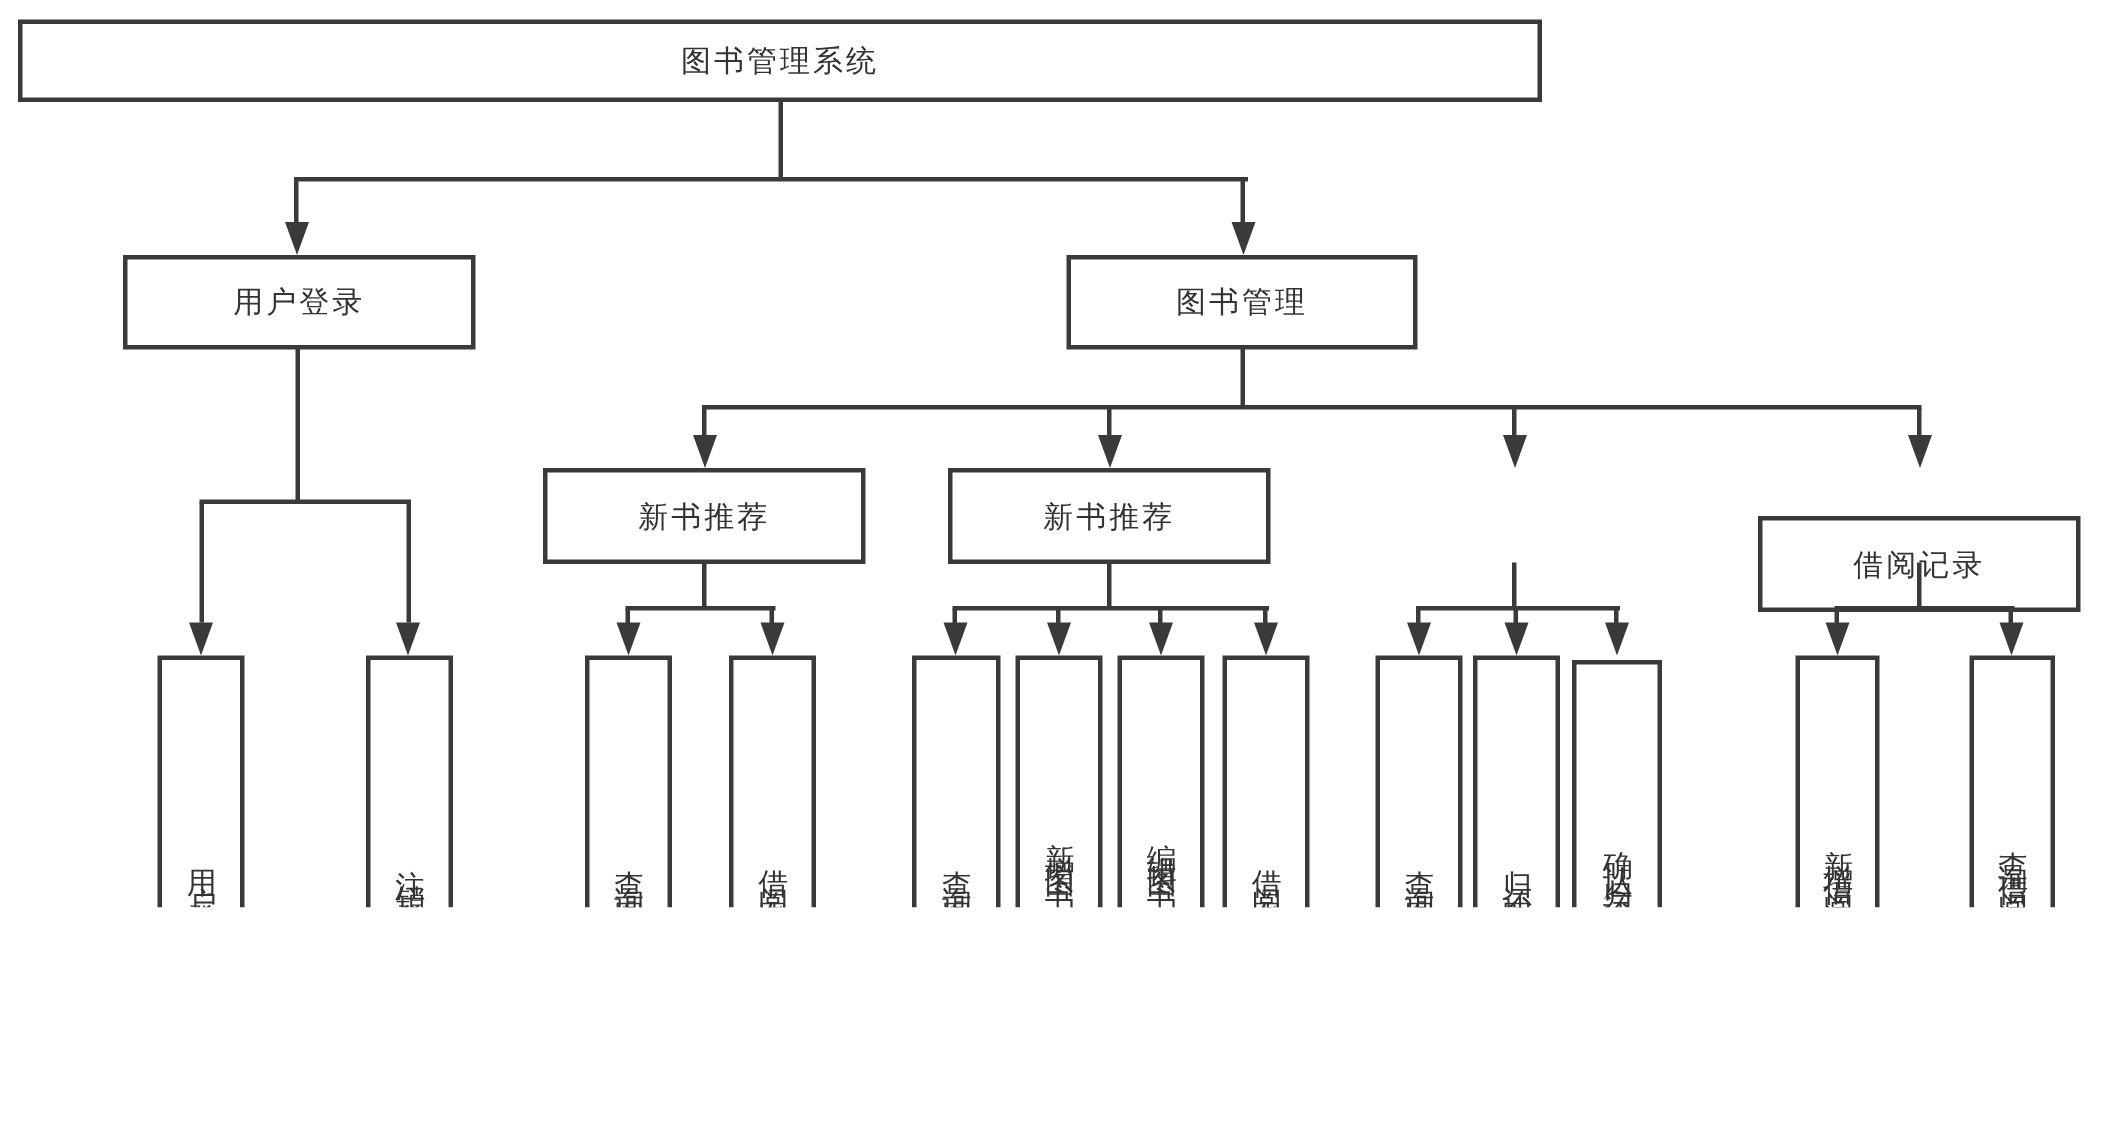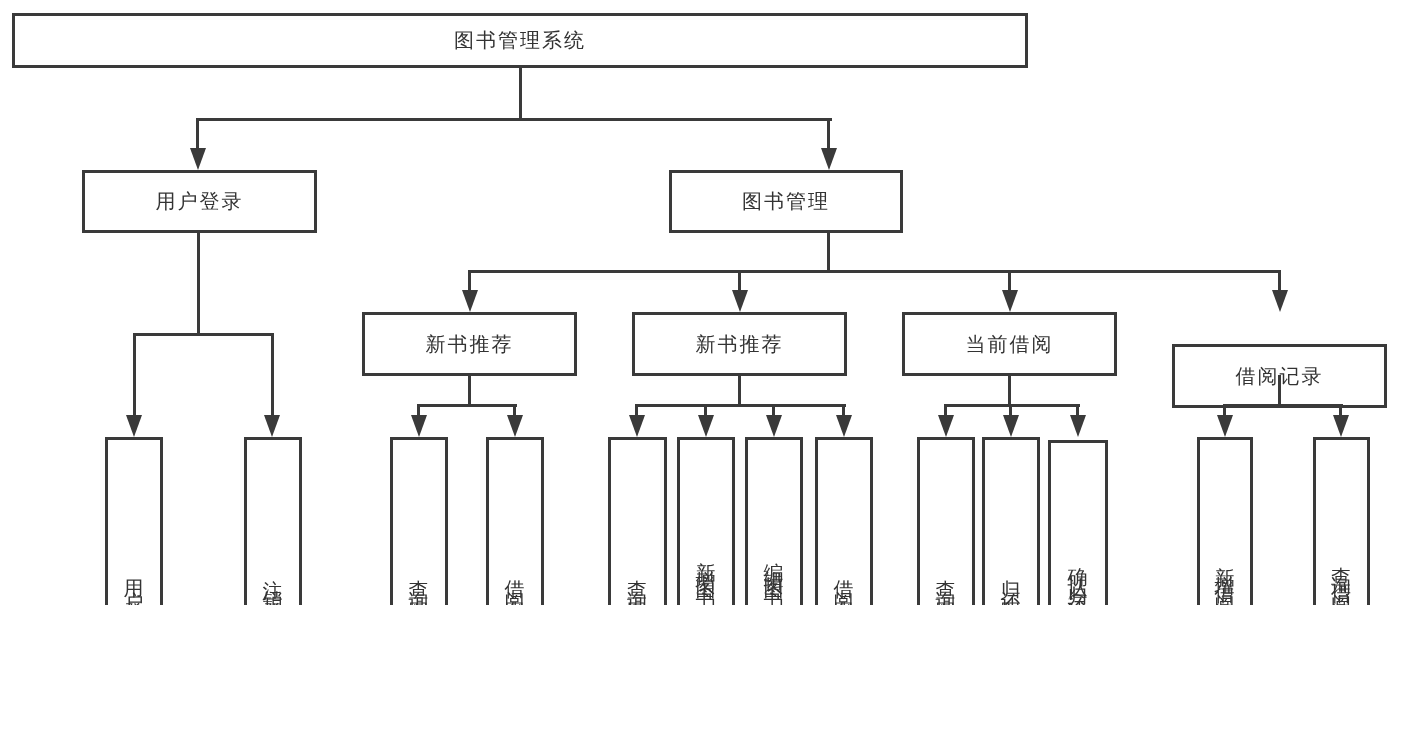--- a/index.html
+++ b/index.html
@@ -58,25 +58,24 @@
   }
 </style>
 </head>
 <body>
 
 <div id="canvas">
 
   <div class="node" style="left:12px;top:13px;width:1016px;height:55px;">图书管理系统</div>
 
   <div class="node" style="left:82px;top:170px;width:235px;height:63px;">用户登录</div>
-  <div class="node" style="left:669px;top:170px;width:234px;height:63px;">图书管理</div>
+  <div class="node" style="left:711px;top:170px;width:234px;height:63px;">图书管理</div>
 
   <div class="node" style="left:362px;top:312px;width:215px;height:64px;">新书推荐</div>
   <div class="node" style="left:632px;top:312px;width:215px;height:64px;">新书推荐</div>
-  <div class="node" style="left:902px;top:312px;width:215px;height:64px;">当前借阅</div>
   <div class="node" style="left:1172px;top:312px;width:215px;height:64px;margin-top:32px;">借阅记录</div>
 
   <div class="vnode" style="left:105px;top:437px;width:58px;height:298px;">用户登录</div>
   <div class="vnode" style="left:244px;top:437px;width:58px;height:298px;">注销登录</div>
 
   <div class="vnode" style="left:390px;top:437px;width:58px;height:298px;">查询图书</div>
   <div class="vnode" style="left:486px;top:437px;width:58px;height:298px;">借阅图书</div>
 
   <div class="vnode" style="left:608px;top:437px;width:59px;height:298px;">查询图书</div>
   <div class="vnode" style="left:677px;top:437px;width:58px;height:298px;letter-spacing:9px;">新增图书（管理员）</div>

